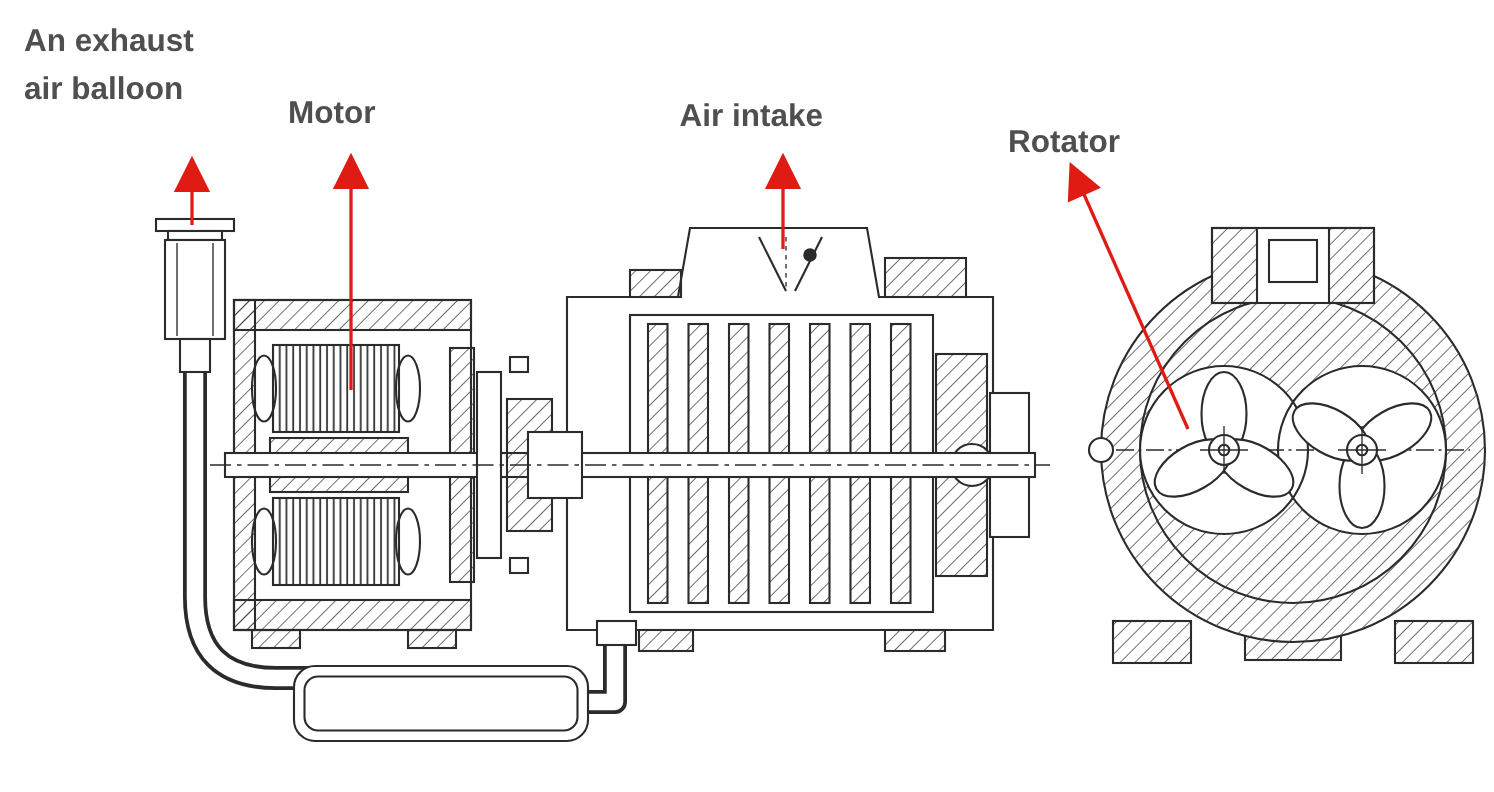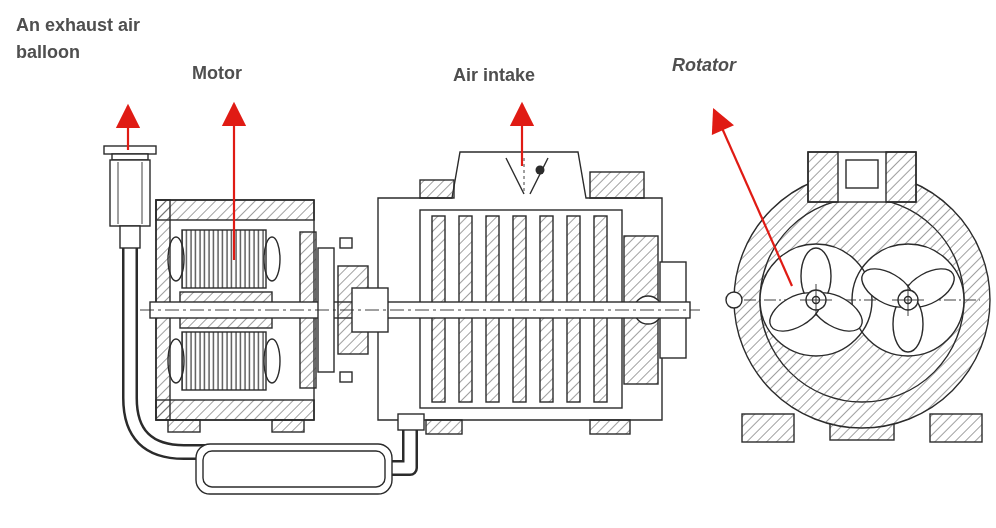--- a/index.html
+++ b/index.html
@@ -4,21 +4,21 @@
 <style>
   :root{
     --background:#ffffff;
     --label-color:#4f4f4f;
     --arrow-color:#e01b14;
     --line-color:#2b2b2b;
   }
   *{margin:0;padding:0;box-sizing:border-box;}
   body{font-family:"Liberation Sans",sans-serif;background:#fff;}
   .stage{position:relative;width:996px;height:528px;background:var(--background);overflow:hidden;}
-  .label{position:absolute;font-weight:700;font-size:18px;color:var(--label-color);line-height:1.5;}
+  .label{position:absolute;font-weight:700;font-size:21px;color:var(--label-color);line-height:1.5;}
   .label.wrap{width:142px;}
   svg.drawing{position:absolute;left:0;top:0;color:var(--line-color);}
   .arrow{stroke:var(--arrow-color);stroke-width:2.2;fill:none;}
   .arrowfill{fill:var(--arrow-color);}
   .pipe-outer{stroke:currentColor;stroke-width:16;fill:none;stroke-linejoin:round;}
   .pipe-inner{stroke:#fff;stroke-width:11;fill:none;stroke-linejoin:round;}
   .thin{stroke-width:0.9;}
 </style>
 </head>
 <body>
@@ -165,14 +165,14 @@
         <line class="arrow" x1="234" y1="260" x2="234" y2="104" marker-end="url(#arrowhead)"></line>
         <line class="arrow" x1="522" y1="166" x2="522" y2="104" marker-end="url(#arrowhead)"></line>
         <line class="arrow" x1="792" y1="286" x2="714" y2="110" marker-end="url(#arrowhead)"></line>
       </g>
     </g>
   </svg>
 
   <div class="label wrap" style="left:16px;top:12px;">An exhaust air balloon</div>
   <div class="label" style="left:192px;top:60px;">Motor</div>
   <div class="label" style="left:436px;top:62px;margin-left:17px;">Air intake</div>
-  <div class="label" style="left:672px;top:52px;font-style:italic;">Rotator</div>
+  <div class="label" style="left:672px;top:79px;">Rotator</div>
 </div>
 
 </body></html>

